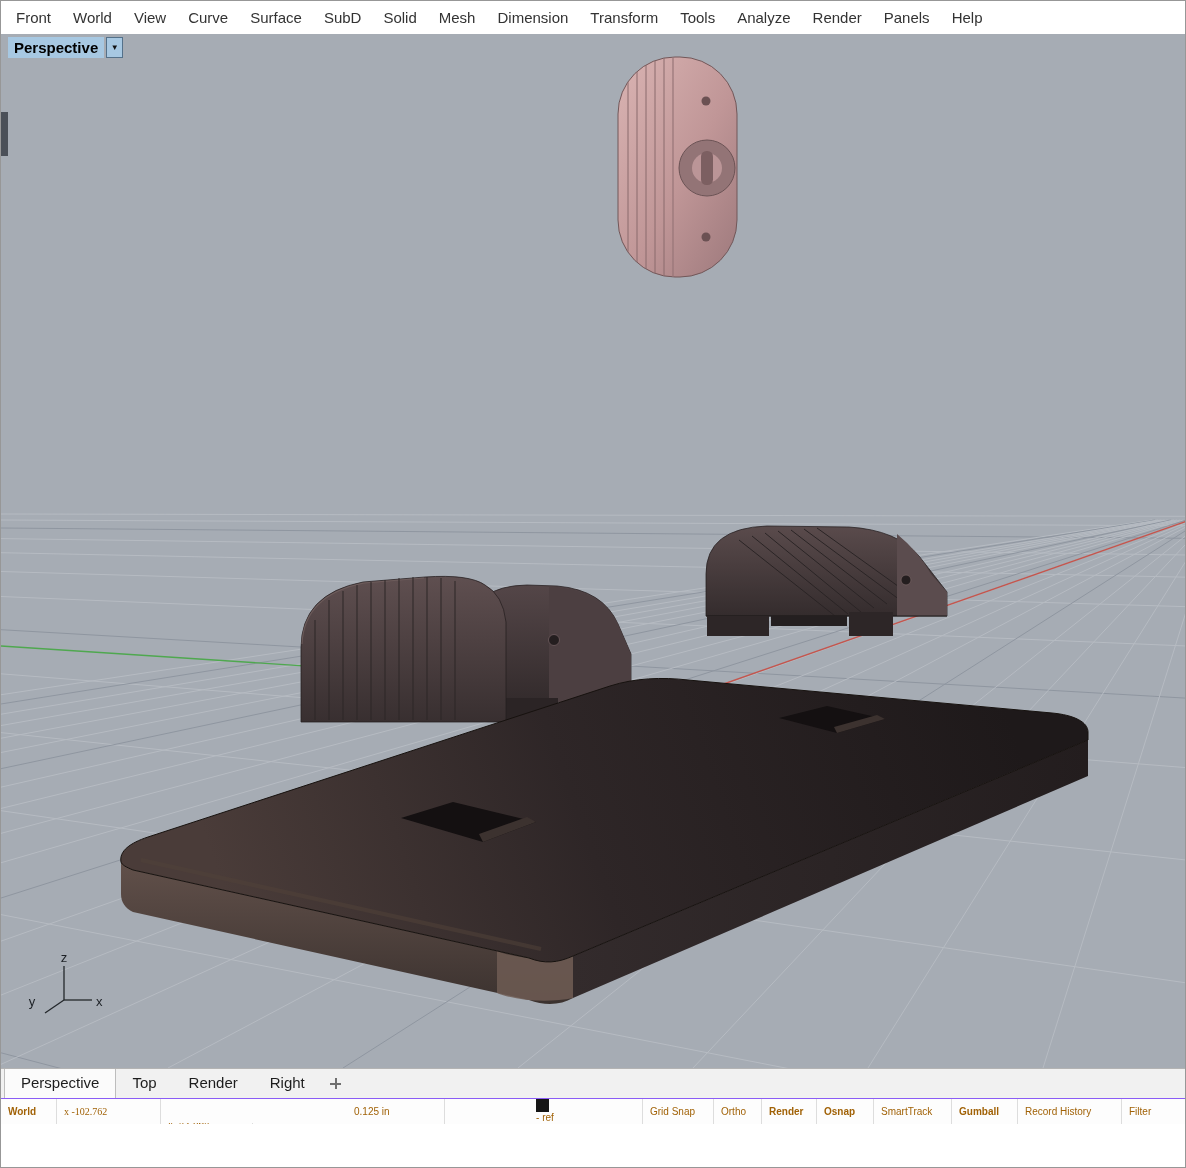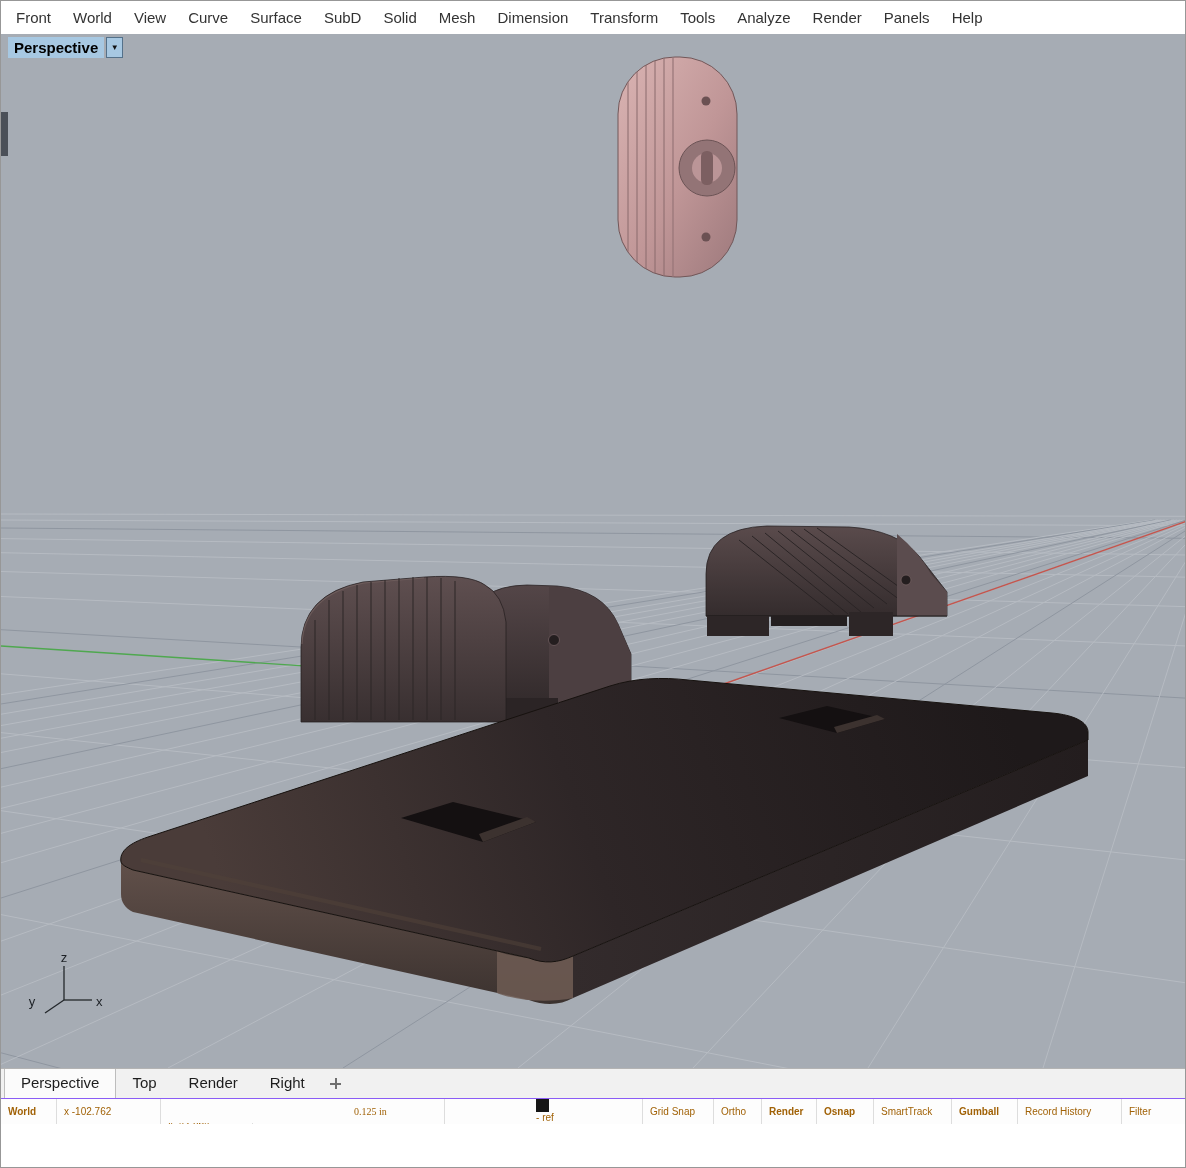--- a/index.html
+++ b/index.html
@@ -37,21 +37,21 @@
   .tab.active { background: #fbfbfb; border-left: 1px solid #bdbdbd; border-right: 1px solid #bdbdbd; }
   .tab-plus { width: 30px; display: flex; align-items: center; justify-content: center; }
   .plus { position: relative; width: 11px; height: 11px; }
   .plus::before, .plus::after { content: ""; position: absolute; background: #6f6f6f; }
   .plus::before { left: 5px; top: 0; width: 2px; height: 11px; }
   .plus::after { left: 0; top: 5px; width: 11px; height: 2px; }
 
   
   .statusbar { height: 26px; flex: 0 0 26px; background: #fdfdfd; border-top: 1px solid #8b5cf6; display: flex; font-size: 10px; color: #a16207; align-items: stretch; }
   .sb-cell { display: flex; align-items: center; padding: 0 4px 0 7px; border-right: 1px solid #dddddd; white-space: nowrap; overflow: hidden; flex: 0 0 auto; }
-  .c1 { width: 56px; } .c2 { width: 104px; } .c3 { width: 92px; margin-top: 24px; } .c4 { width: 94px; margin-top: 28px; } .c5 { width: 98px; font-family: Liberation Serif, serif; } .c6 { width: 198px; flex-direction: column; }
+  .c1 { width: 56px; } .c2 { width: 104px; font-family: Liberation Serif, serif; } .c3 { width: 92px; margin-top: 24px; } .c4 { width: 94px; margin-top: 28px; } .c5 { width: 98px; } .c6 { width: 198px; flex-direction: column; }
   .p1 { width: 71px; } .p2 { width: 48px; } .p3 { width: 55px; } .p4 { width: 57px; }
   .p5 { width: 78px; } .p6 { width: 66px; } .p7 { width: 104px; } .p8 { flex: 1 1 auto; border-right: none; }
   .bold { font-weight: bold; }
   .swatch { width: 13px; height: 13px; background: #161616; margin-right: 5px; flex: 0 0 auto; }
 </style>
 </head>
 <body>
 
 <div class="app">
 

